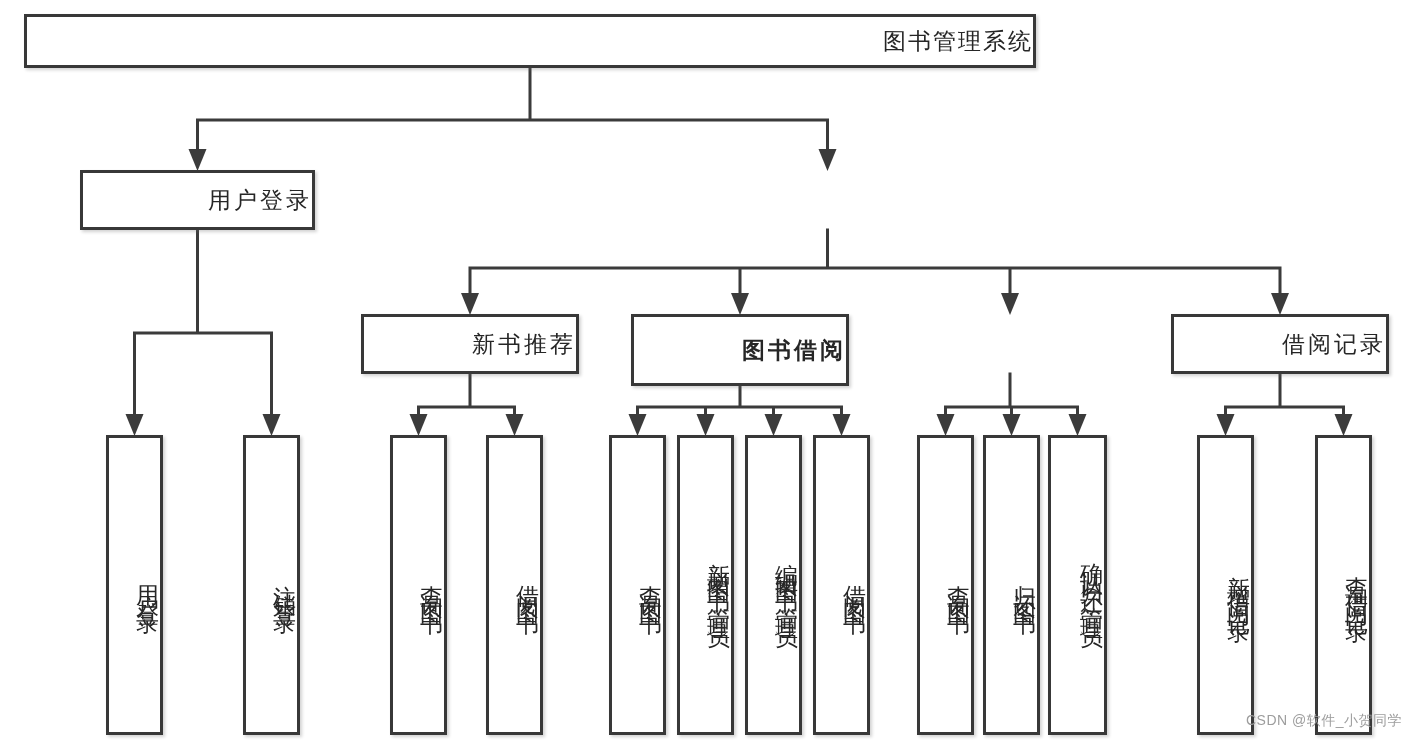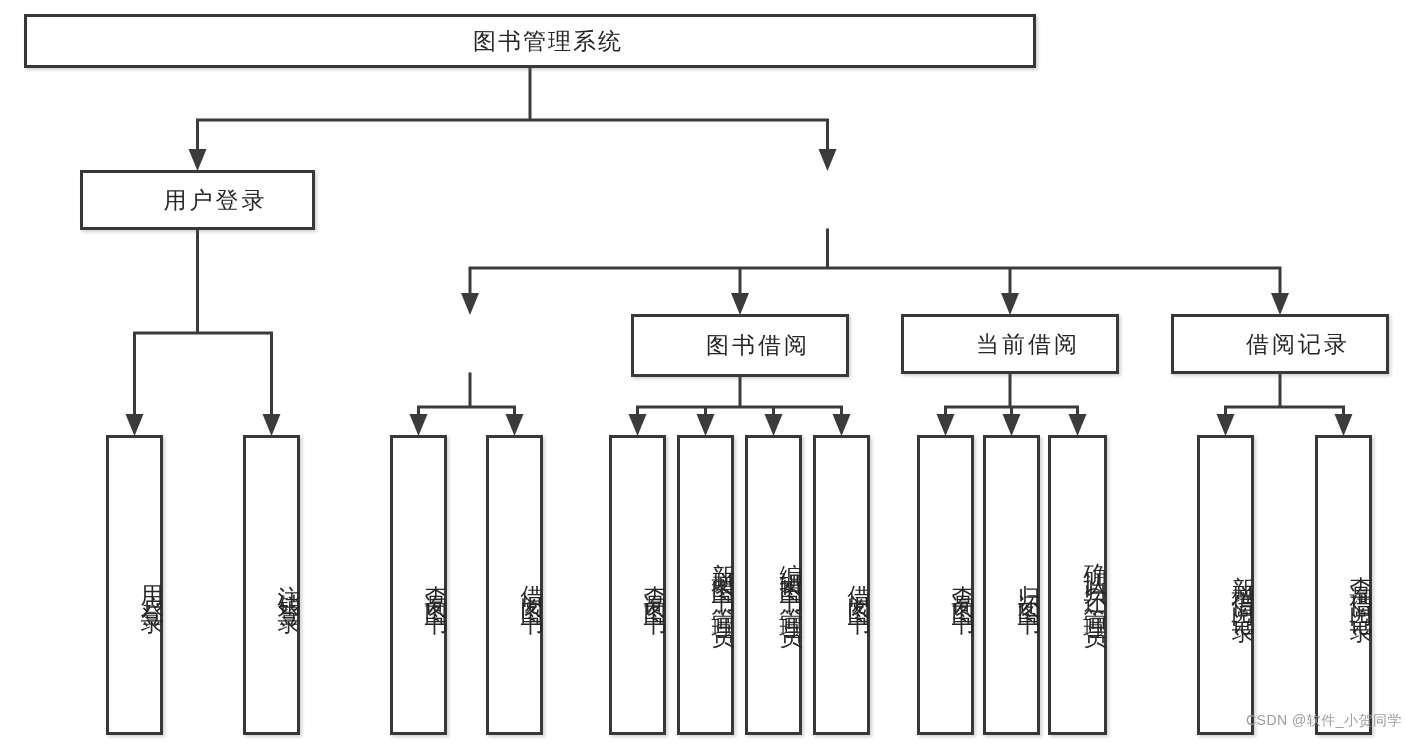--- a/index.html
+++ b/index.html
@@ -7,21 +7,21 @@
     width:1405px;height:747px;position:relative;overflow:hidden;
     background:var(--bg,#ffffff);
     font-family:"Liberation Sans", sans-serif;
   }
   #diagram{position:absolute;left:0;top:0;width:1405px;height:747px;}
   #connector-layer{position:absolute;left:0;top:0;z-index:0;}
   .node{
     position:absolute;box-sizing:border-box;z-index:1;
     border:3px solid var(--border,#383838);
     background:var(--boxfill,#ffffff);
-    display:flex;align-items:center;justify-content:center;
+    display:flex;align-items:center;justify-content:flex-end;
     color:var(--text,#262626);
     font-size:23px;letter-spacing:3px;
     box-shadow:2px 2px 3px rgba(110,110,110,0.30);
     padding-left:36px;
   }
   .node span{white-space:nowrap;}
   .node.vertical span{
     writing-mode:vertical-rl;
     text-orientation:mixed;
     letter-spacing:9px;
@@ -60,25 +60,25 @@
       <path d="M 1077.5 436 L 1068.5 414 L 1086.5 414 Z" fill="#3b3b3b"></path>
       <path d="M 1225.5 436 L 1216.5 414 L 1234.5 414 Z" fill="#3b3b3b"></path>
       <path d="M 1343.5 436 L 1334.5 414 L 1352.5 414 Z" fill="#3b3b3b"></path>
     </svg>
     <div class="node lvl1" style="left: 24px; top: 14px; width: 1012px; height: 54px;">
       <span>图书管理系统</span>
     </div>
     <div class="node lvl2" style="left: 80px; top: 170px; width: 235px; height: 60px;">
       <span>用户登录</span>
     </div>
-    <div class="node lvl3" style="left: 631px; top: 314px; width: 218px; height: 63px;">
+    <div class="node lvl3" style="left: 361px; top: 314px; width: 218px; height: 60px;">
+      <span>新书推荐</span>
+    </div>
+    <div class="node lvl3" style="left: 631px; top: 314px; width: 218px; height: 72px; font-weight: bold;">
       <span>图书借阅</span>
-    </div>
-    <div class="node lvl3" style="left: 901px; top: 314px; width: 218px; height: 60px;">
-      <span>当前借阅</span>
     </div>
     <div class="node lvl3" style="left: 1171px; top: 314px; width: 218px; height: 60px;">
       <span>借阅记录</span>
     </div>
     <div class="node vertical lvl4" style="left: 106px; top: 435px; width: 57px; height: 300px;">
       <span>用户登录</span>
     </div>
     <div class="node vertical lvl4" style="left: 243px; top: 435px; width: 57px; height: 300px;">
       <span>注销登录</span>
     </div>

